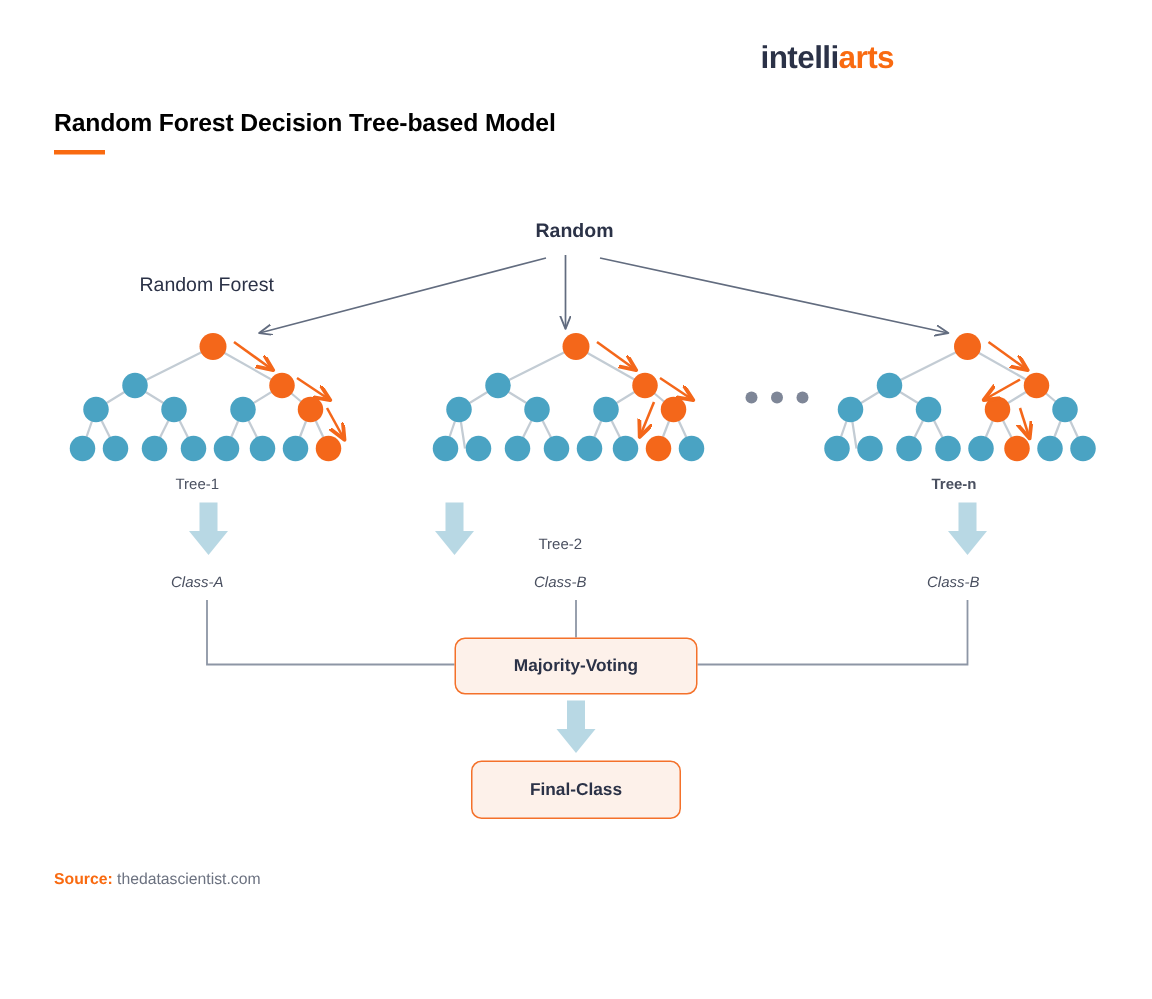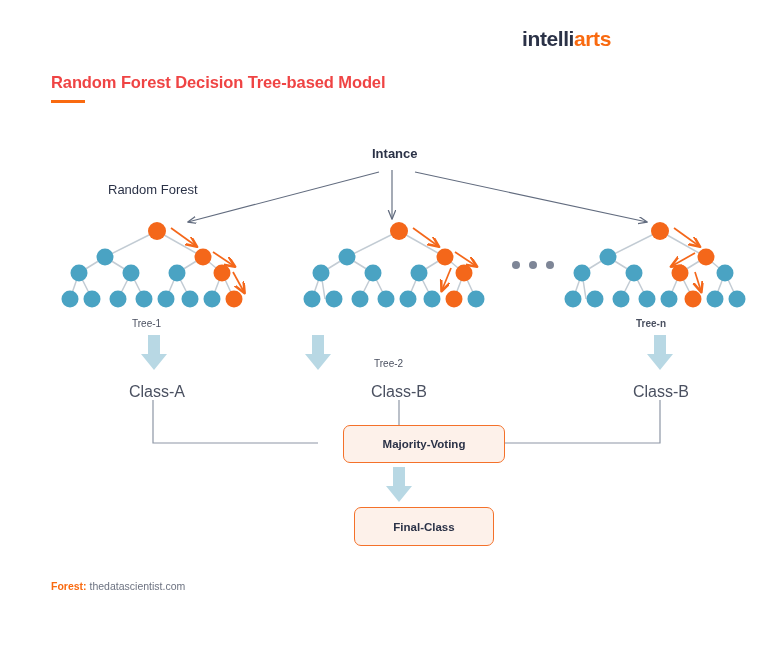--- a/index.html
+++ b/index.html
@@ -4,67 +4,66 @@
 <style>
   html,body{margin:0;padding:0;}
   body{
     width:768px;height:666px;
     background:#ffffff;
     font-family:"Liberation Sans",sans-serif;
     position:relative;
     overflow:hidden;
     color:#2c3345;
   }
-  .stage{position:absolute;left:15px;top:0;width:624px;height:666px;text-align:right;}
+  .stage{position:absolute;left:0;top:0;width:624px;height:666px;text-align:right;}
 
   
   .logo{
     position:absolute;right:28px;top:28px;
     font-size:21px;font-weight:bold;letter-spacing:-0.4px;
     line-height:1;
   }
   .logo .a{color:#2b3247;}
   .logo .b{color:#f96a10;}
 
   
   .title{
     position:absolute;left:36px;top:73px;
-    font-size:16.5px;font-weight:bold;color:#ef4444;
+    font-size:16.5px;font-weight:bold;color:#000000;
     letter-spacing:-0.1px;
   }
   .title-rule{
     position:absolute;left:36px;top:100px;
     width:34px;height:2.5px;background:#f96a10;
   }
 
   
   .lbl{position:absolute;white-space:nowrap;}
   .lbl-instance{
     left:357px;top:146px;font-size:13px;font-weight:bold;color:#2b3247;
   }
   .lbl-rf{
     left:93px;top:182px;font-size:13px;font-weight:normal;color:#2b3247;
   }
   .lbl-tree{
     font-size:10px;color:#4a5060;
   }
   .lbl-class{
-    font-size:16px;color:#4a5060;
+    font-size:10px;color:#4a5060;font-style:italic;
   }
 
   
   .box{
     position:absolute;
     background:#fdf1ea;
     border:1.6px solid #f4712a;
     border-radius:7px;
     display:flex;align-items:center;justify-content:center;
     font-size:11.5px;font-weight:bold;color:#2b3247;
     box-sizing:border-box;
-    margin-left:25px;
   }
   #majority-voting-box{left:303px;top:425px;width:162px;height:38px;}
   #final-class-box{left:314px;top:507px;width:140px;height:39px;}
 
   
   .source{
     position:absolute;left:36px;top:580px;font-size:10.5px;
   }
   .source .k{color:#f96a10;font-weight:bold;}
   .source .v{color:#6c7280;margin-top:48px;}
@@ -76,21 +75,21 @@
 
 <div class="stage">
 
   <div class="logo">
     <span class="a">intelli</span><span class="b">arts</span>
   </div>
 
   <div class="title">Random Forest Decision Tree-based Model</div>
   <div class="title-rule"></div>
 
-  <div class="lbl lbl-instance">Intance</div>
+  <div class="lbl lbl-instance">Random</div>
   <div class="lbl lbl-rf">Random Forest</div>
 
   <div class="lbl lbl-tree" style="left:117px;top:318px;">Tree-1</div>
   <div class="lbl lbl-tree" style="left:359px;top:318px;margin-top:40px;">Tree-2</div>
   <div class="lbl lbl-tree" style="left:621px;top:318px;font-weight:bold;">Tree-n</div>
 
   <div class="lbl lbl-class" style="left:114px;top:383px;">Class-A</div>
   <div class="lbl lbl-class" style="left:356px;top:383px;">Class-B</div>
   <div class="lbl lbl-class" style="left:618px;top:383px;">Class-B</div>
 
@@ -253,17 +252,17 @@
 
     <g fill="#b8d8e4">
       <path d="M378,467 h12 v19 h7 l-13,16 l-13,-16 h7 z"></path>
     </g>
   </svg>
 
   <div class="box" id="majority-voting-box">Majority-Voting</div>
   <div class="box" id="final-class-box">Final-Class</div>
 
   <div class="source">
-    <span class="k">Forest:</span>
+    <span class="k">Source:</span>
     <span class="v">thedatascientist.com</span>
   </div>
 
 </div>
 
 </body></html>

